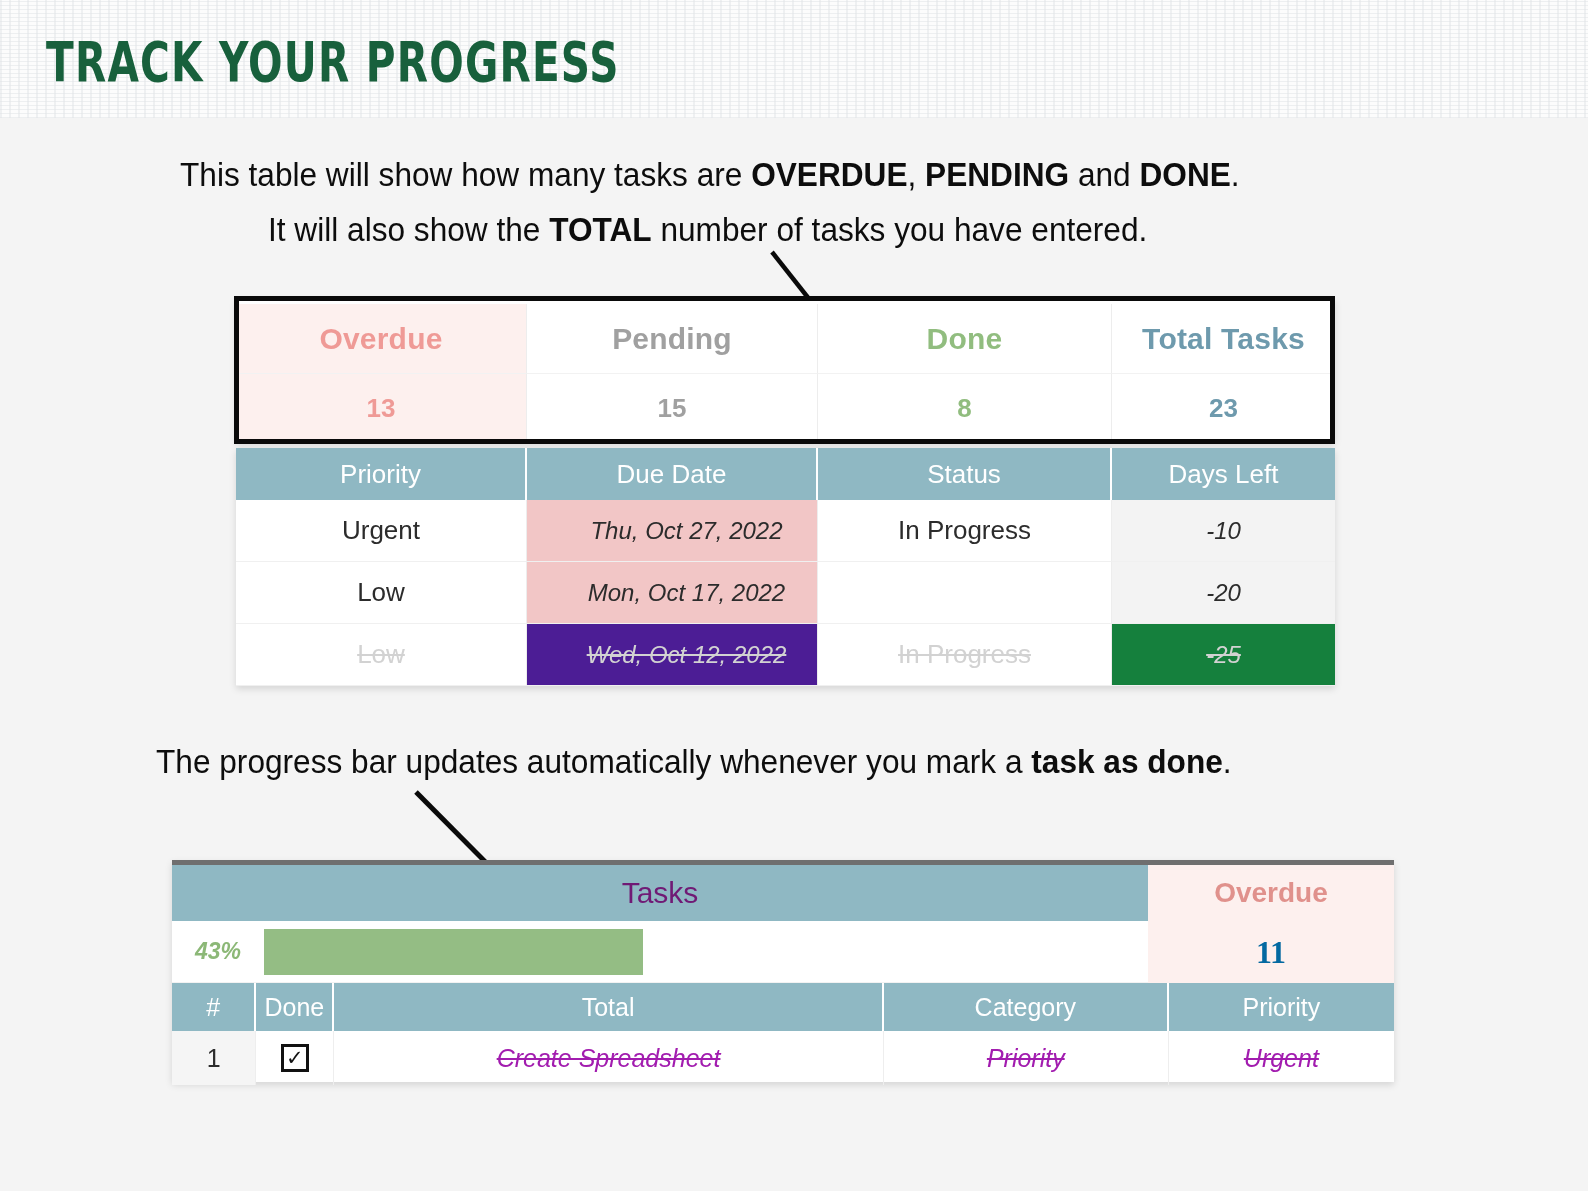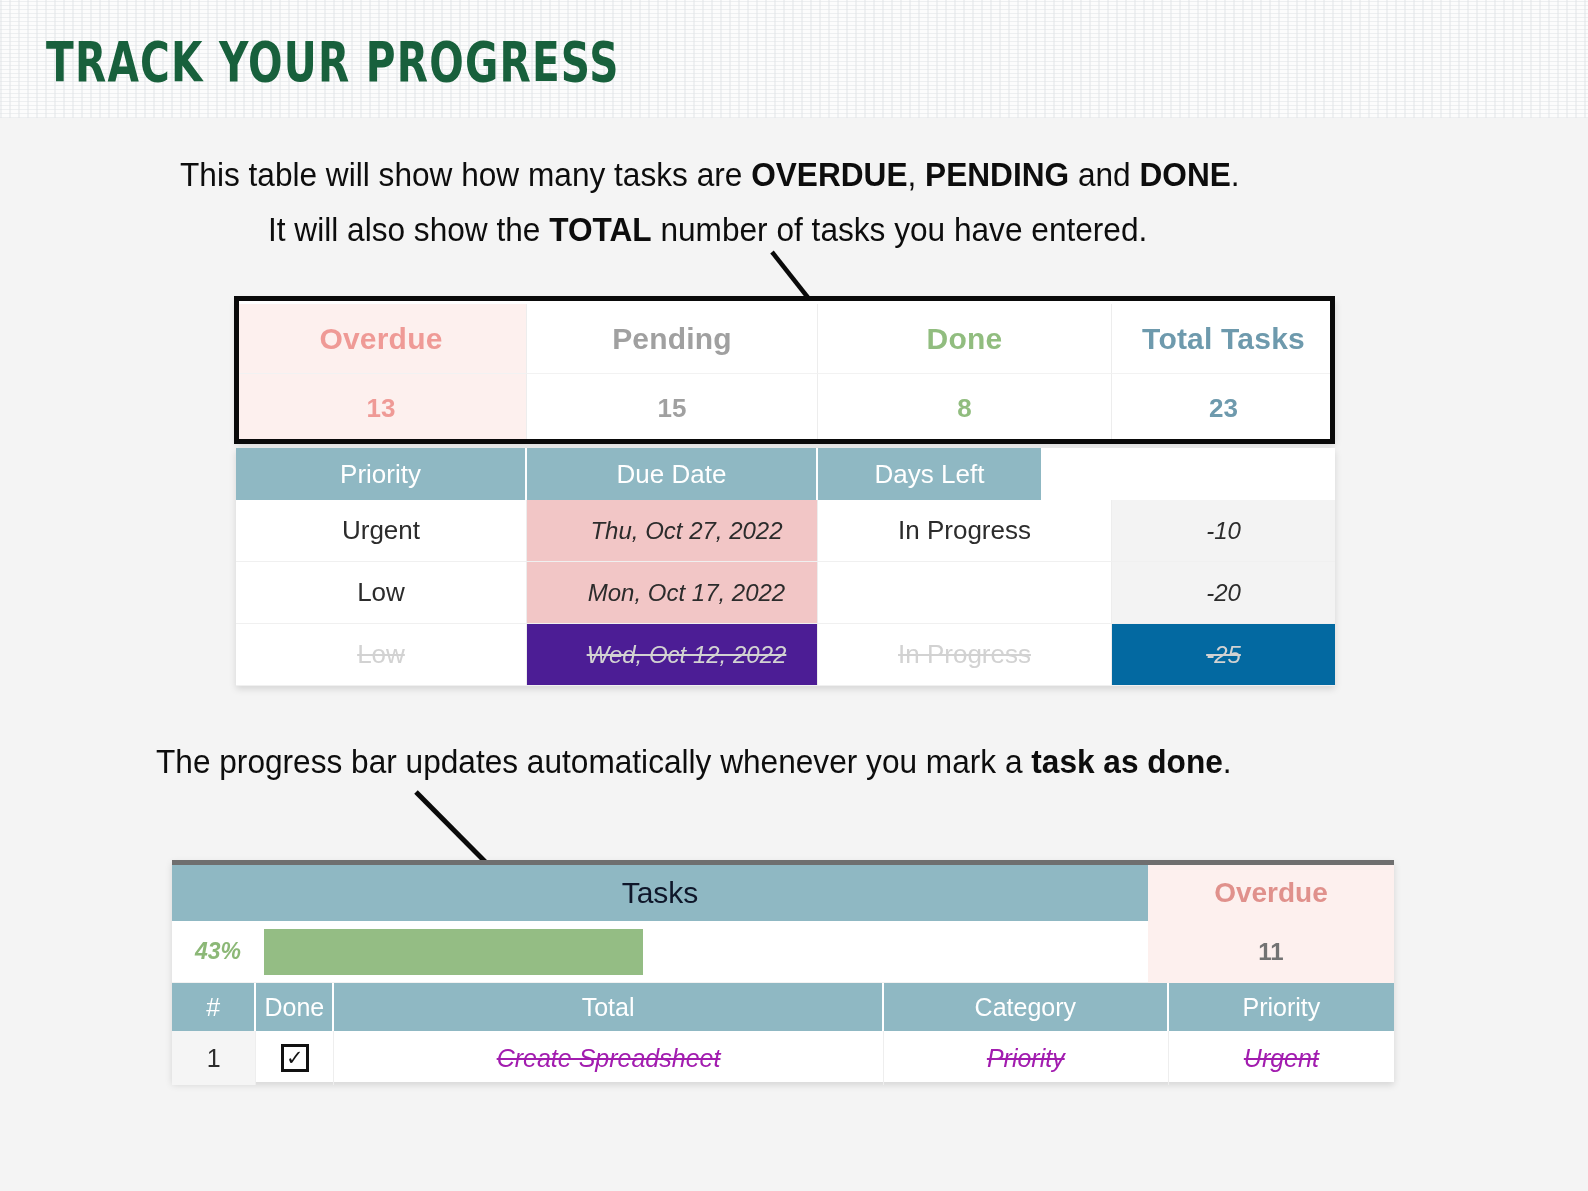--- a/index.html
+++ b/index.html
@@ -129,42 +129,42 @@
     font-size: 26px;
   }
   .det-cell:last-child { border-right: none; }
   .cell-duedate  { background: #f2c6c6; font-style: italic; font-size: 24px; padding-left: 29px; }
   .cell-daysleft { background: #f3f3f3; font-style: italic; font-size: 24px; }
   .row-done .det-cell {
     color: #d2d2d2;
     text-decoration: line-through;
   }
   .row-done .cell-duedate  { background: #4c1d95; }
-  .row-done .cell-daysleft { background: #0369a1; }
+  .row-done .cell-daysleft { background: #15803d; }
 
   
   .col-1 { width: 291px; }
   .col-2 { width: 291px; }
   .col-3 { width: 294px; }
   .col-4 { width: 223px; }
 
   
   #tasks-table {
     left: 172px; top: 860px;
     width: 1222px; height: 222px;
   }
   #tasks-table .topline {
     height: 5px; width: 100%;
     background: #6f6f6f;
   }
   .tasks-band { height: 56px; }
   .tasks-title-cell {
     width: 976px; height: 56px;
     background: #8fb8c3;
-    color: #0f172a;
+    color: #701a75;
     font-size: 30px;
   }
   .overdue-head-cell {
     width: 246px; height: 56px;
     background: #fdf0ee;
     color: #e0918c;
     font-weight: 700;
     font-size: 28px;
   }
   .progress-band { height: 62px; }
@@ -192,23 +192,24 @@
     margin-right: 2px;
   }
   #progress-bar-fill {
     position: absolute;
     left: 0; top: 0; bottom: 0;
     background: #94bd84;
   }
   .overdue-val-cell {
     width: 246px; height: 62px;
     background: #fdf0ee;
-    color: #737373;
+    color: #0369a1;
     font-weight: 700;
-    font-size: 24px;
+    font-size: 32px;
+    font-family: Liberation Serif, serif;
   }
   .tl-head-row { height: 48px; }
   .tl-head {
     height: 48px;
     background: #8fb8c3;
     color: #ffffff;
     font-size: 25px;
     border-right: 2px solid #ffffff;
   }
   .tl-head:last-child { border-right: none; }
@@ -277,20 +278,21 @@
     <div class="scell sum-cell sum-val c-done col-3">8</div>
     <div class="scell sum-cell sum-val c-total col-4">23</div>
   </div>
 </div>
 <div id="summary-outline"></div>
 
 <div class="sheet" id="detail-table">
   <div class="srow det-head-row">
     <div class="scell det-head col-1">Priority</div>
     <div class="scell det-head col-2">Due Date</div>
+    <div class="scell det-head col-3">Status</div>
     <div class="scell det-head col-4">Days Left</div>
   </div>
 
   <div class="srow det-row">
     <div class="scell det-cell col-1">Urgent</div>
     <div class="scell det-cell cell-duedate col-2">Thu, Oct 27, 2022</div>
     <div class="scell det-cell col-3">In Progress</div>
     <div class="scell det-cell cell-daysleft col-4">-10</div>
   </div>
 

